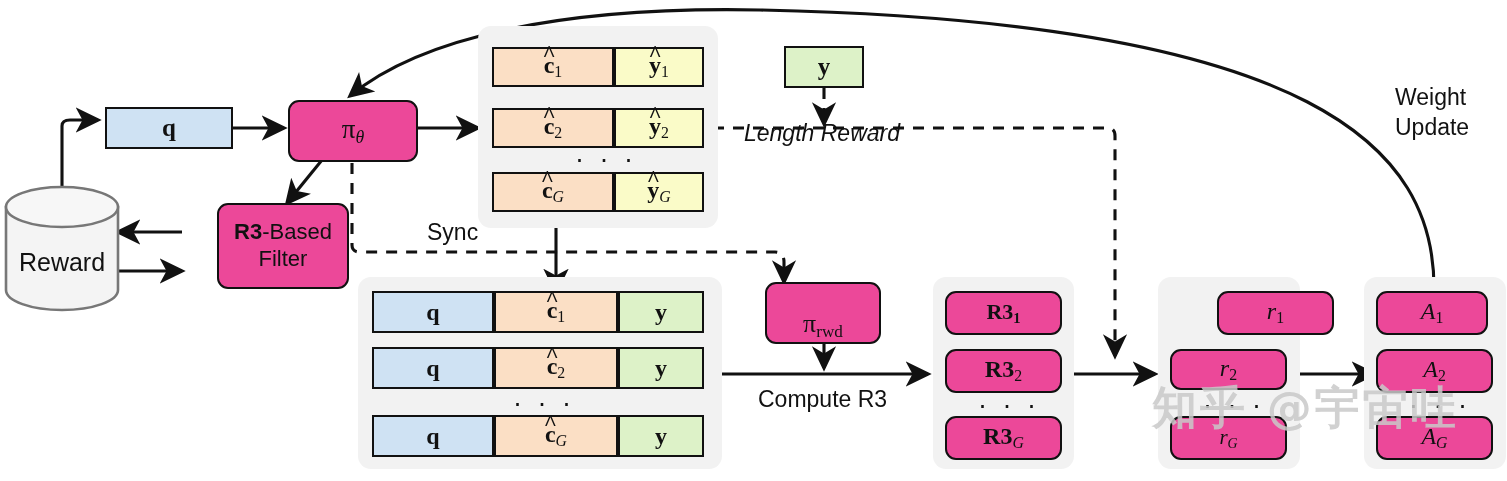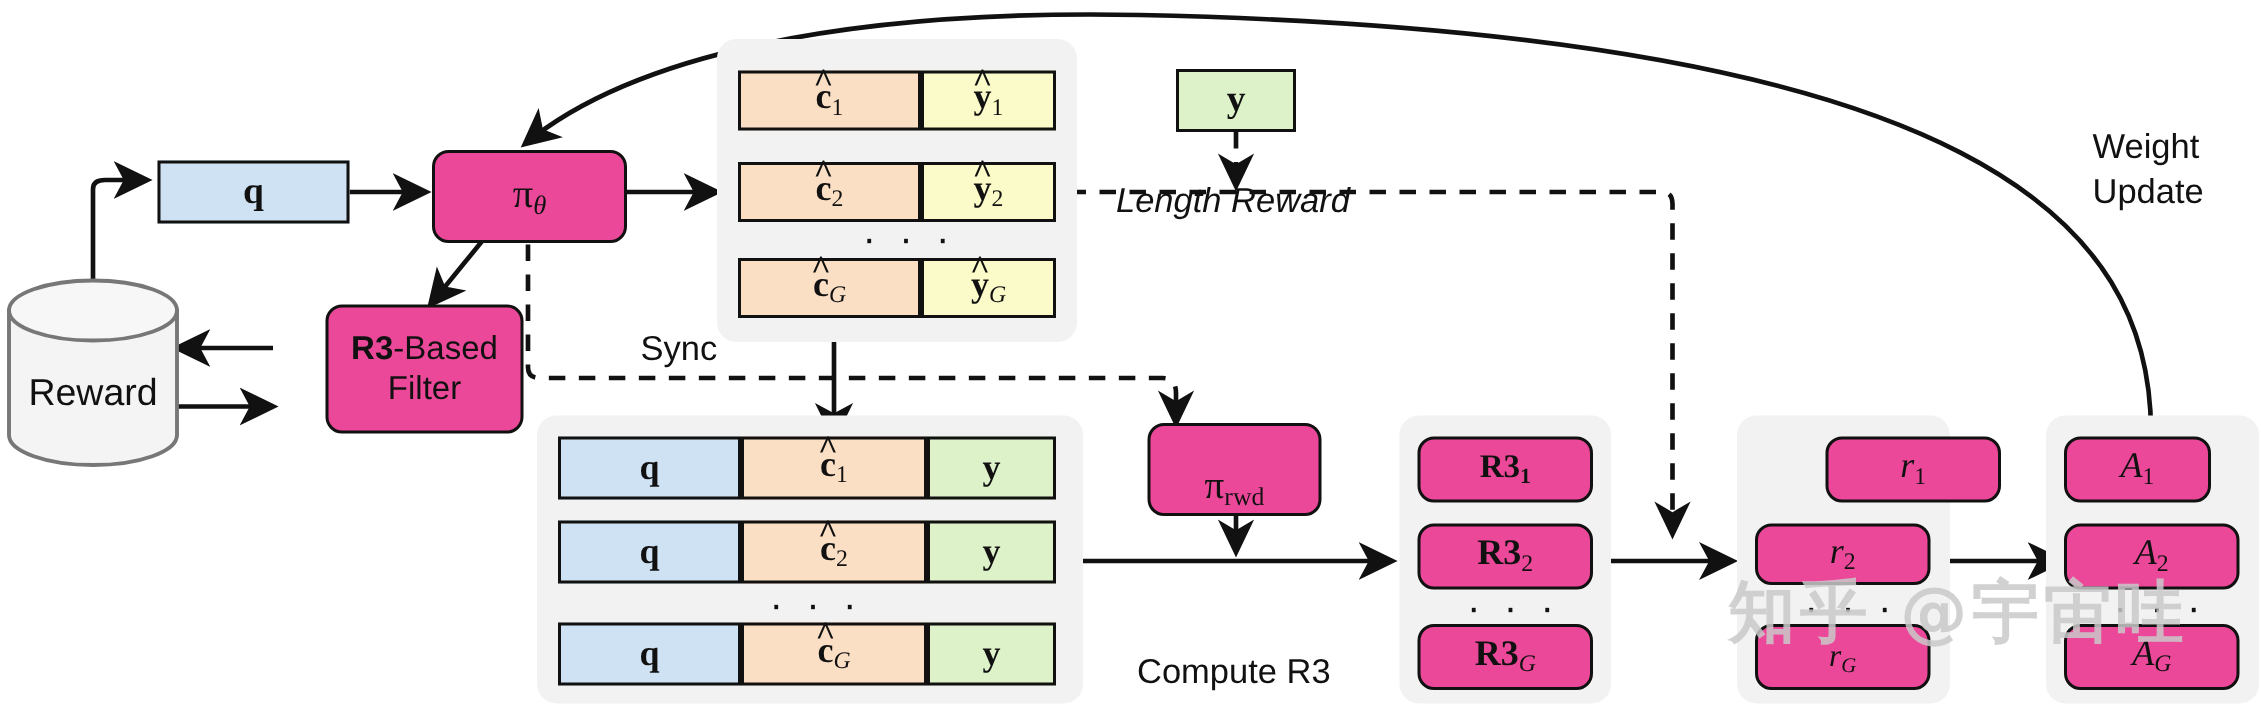--- a/index.html
+++ b/index.html
@@ -211,32 +211,32 @@
     </div>
   <div class="node rbox" style="left:1170px;top:349px;width:117px;height:41px;">
     <span class="math ital" style="font-size:24px;"><span>r</span><span class="subn">2</span></span>
     </div>
   <div class="dots" style="left:1203px;top:390px;">· · ·</div>
   <div class="node rbox" style="left:1170px;top:416px;width:117px;height:44px;">
     <span class="math ital" style="font-size:21px;"><span>r</span><span class="sub">G</span></span>
     </div>
 
   <div class="group" style="left:1364px;top:277px;width:142px;height:192px;"></div>
-  <div class="node rbox" style="left:1376px;top:291px;width:98px;height:44px;">
+  <div class="node rbox" style="left:1376px;top:291px;width:112px;height:44px;">
     <span class="math ital" style="font-size:24px;"><span>A</span><span class="subn">1</span></span>
     </div>
   <div class="node rbox" style="left:1376px;top:349px;width:117px;height:44px;">
     <span class="math ital" style="font-size:24px;"><span>A</span><span class="subn">2</span></span>
     </div>
   <div class="dots" style="left:1409px;top:390px;">· · ·</div>
   <div class="node rbox" style="left:1376px;top:416px;width:117px;height:44px;">
     <span class="math ital" style="font-size:24px;"><span>A</span><span class="sub">G</span></span>
     </div>
 
   <div class="lbl" style="left:379px;top:219px;margin-left:48px;">Sync</div>
   <div class="lbl" style="left:744px;top:120px;font-style:italic;">Length Reward</div>
-  <div class="lbl" style="left:758px;top:386px;margin-top:48px;">Compute R3</div>
+  <div class="lbl" style="left:758px;top:386px;">Compute R3</div>
   <div class="lbl" style="left:1395px;top:82px;line-height:1.32;">Weight
 Update</div>
 
   <div class="wm" style="left:1152px;top:378px;text-align:center;">知乎 @宇宙哇</div>
 
 </div>
 
 </body></html>

